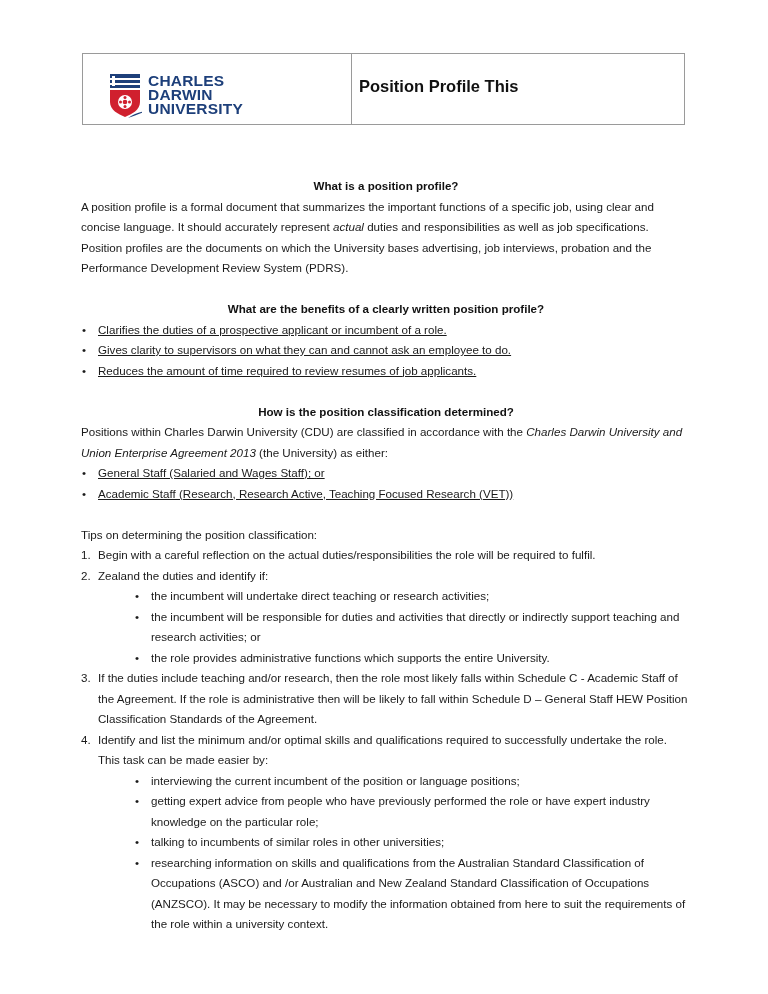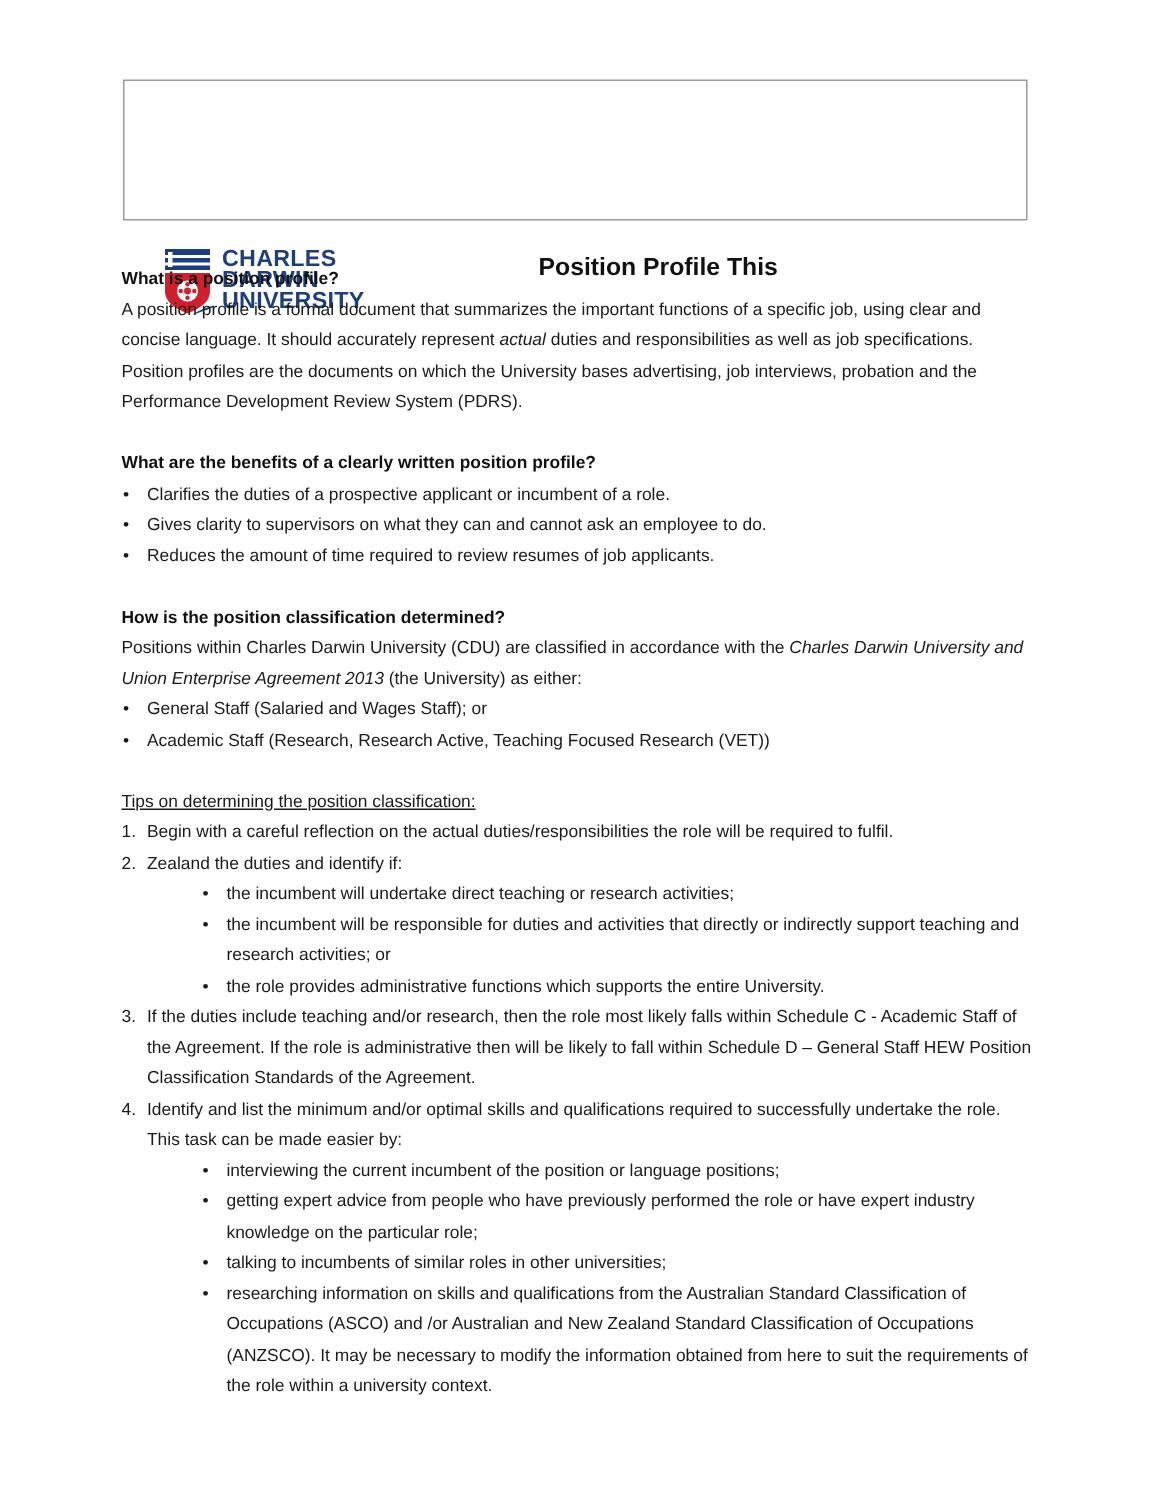--- a/index.html
+++ b/index.html
@@ -1,40 +1,40 @@
 <!DOCTYPE html>
 <html><head>
 <meta charset="utf-8">
 <style>
   html, body { margin: 0; padding: 0; background: #ffffff; }
   body { width: 768px; height: 994px; position: relative; overflow: hidden;
          font-family: "Liberation Sans", sans-serif; color: #1a1a1a; }
-  .header-box { position: absolute; left: 82px; top: 53px; width: 603px; height: 94px;
-                border: 1.5px solid #9a9a9a; box-sizing: border-box; display: flex; align-items: flex-end; }
+  .header-box { position: absolute; left: 82px; top: 53px; width: 603px; height: 72px;
+                border: 1.5px solid #9a9a9a; box-sizing: border-box; display: flex; }
   .logo-cell { width: 268px; border-right: 1.5px solid #9a9a9a; position: relative; }
   .title-cell { flex: 1; position: relative; }
   .doc-title { position: absolute; left: 7px; top: 23px; font-size: 16.5px; font-weight: bold; color: #111; }
   .logo { position: absolute; left: 25px; top: 20px; display: flex; align-items: flex-start; }
   .logo-text { margin-left: 6px; color: #1d3f7a; font-weight: bold; font-size: 15.5px;
                line-height: 14px; letter-spacing: 0.2px; }
   .logo-text div { height: 14px; }
   .content { position: absolute; left: 81px; top: 176px; width: 610px; font-size: 11.6px; line-height: 20.5px; }
   .content p { margin: 0; }
-  .h { font-weight: bold; color: #111; }
+  .h { font-weight: bold; color: #111; text-align: center; }
   .gap { height: 20.5px; }
-  ul.b1 { list-style: none; margin: 0; padding: 0; }
+  ul.b1 { list-style: none; margin: 0; padding: 0; text-decoration: underline; }
   ul.b1 li { position: relative; padding-left: 17px; }
   ul.b1 li::before { content: "•"; position: absolute; left: 1px; top: 0; }
   ol.n1 { list-style: none; margin: 0; padding: 0; }
   ol.n1 > li { position: relative; padding-left: 17px; }
   ol.n1 > li > .num { position: absolute; left: 0; top: 0; }
   ul.b2 { list-style: none; margin: 0; padding: 0 0 0 36px; }
   ul.b2 li { position: relative; padding-left: 17px; }
   ul.b2 li::before { content: "•"; position: absolute; left: 1px; top: 0; }
-  .u { text-decoration: underline; }
+  .u { }
   i { font-style: italic; }
 </style>
 </head>
 <body>
 
 <div class="header-box">
   <div class="logo-cell">
     <div class="logo">
       <svg width="34" height="44" viewBox="0 0 34 44">
         <rect x="2" y="0" width="30" height="4" fill="#1d3f7a"></rect>

